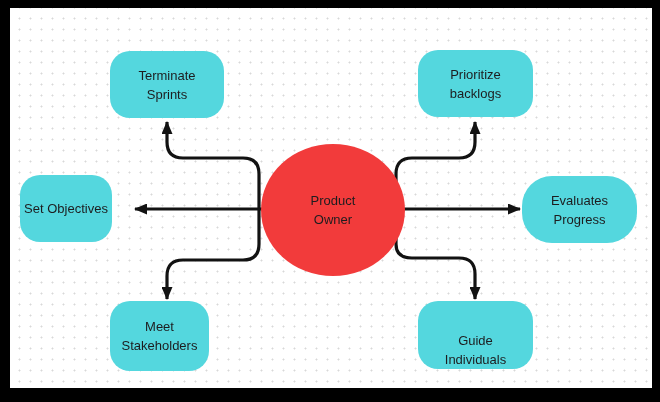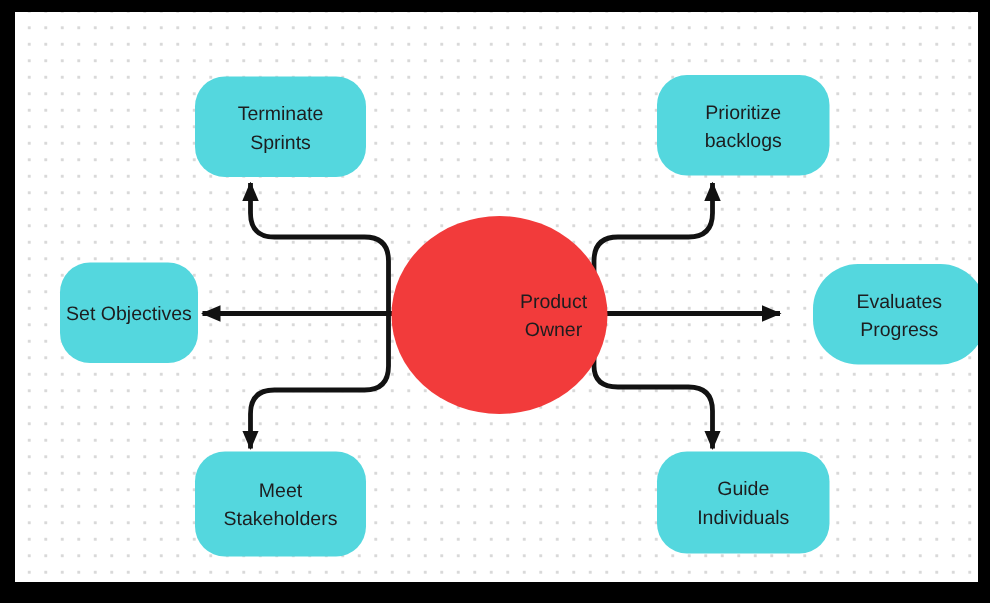--- a/index.html
+++ b/index.html
@@ -42,35 +42,35 @@
     stroke-width:3.2;
   }
   #arrowhead path{fill:var(--connector);}
   .node{
     position:absolute;
     background:var(--node-fill);
     border-radius:20px;
     display:flex;align-items:center;justify-content:center;
     text-align:center;
     color:var(--text);
-    font-size:13px;font-weight:500;line-height:19px;margin-left:20px;
+    font-size:13px;font-weight:500;line-height:19px;
   }
   .node .lbl{max-width:86px;}
   .node.n-terminate{left:100px;top:43px;width:114px;height:67px;}
   .node.n-prioritize{left:408px;top:42px;width:115px;height:67px;justify-content:center;}
   .node.n-set{left:10px;top:167px;width:92px;height:67px;}
   .node.n-evaluates{left:512px;top:168px;width:115px;height:67px;border-radius:30px;}
-  .node.n-meet{left:100px;top:293px;width:114px;height:70px;}
-  .node.n-guide{left:408px;top:293px;width:115px;height:68px;}
+  .node.n-meet{left:100px;top:293px;width:99px;height:70px;}
+  .node.n-guide{left:408px;top:293px;width:115px;height:68px;align-items:flex-end;}
   .center-circle{
     position:absolute;
     left:251px;top:136px;width:144px;height:132px;
     background:var(--center-fill);
     border-radius:50%;
-    display:flex;align-items:center;justify-content:flex-end;
+    display:flex;align-items:center;justify-content:center;
     text-align:center;
     color:var(--text);
     font-size:13px;font-weight:500;line-height:19px;
   }
   .center-circle .lbl{max-width:72px;}
 </style>
 </head>
 <body>
 
 <div class="frame">

